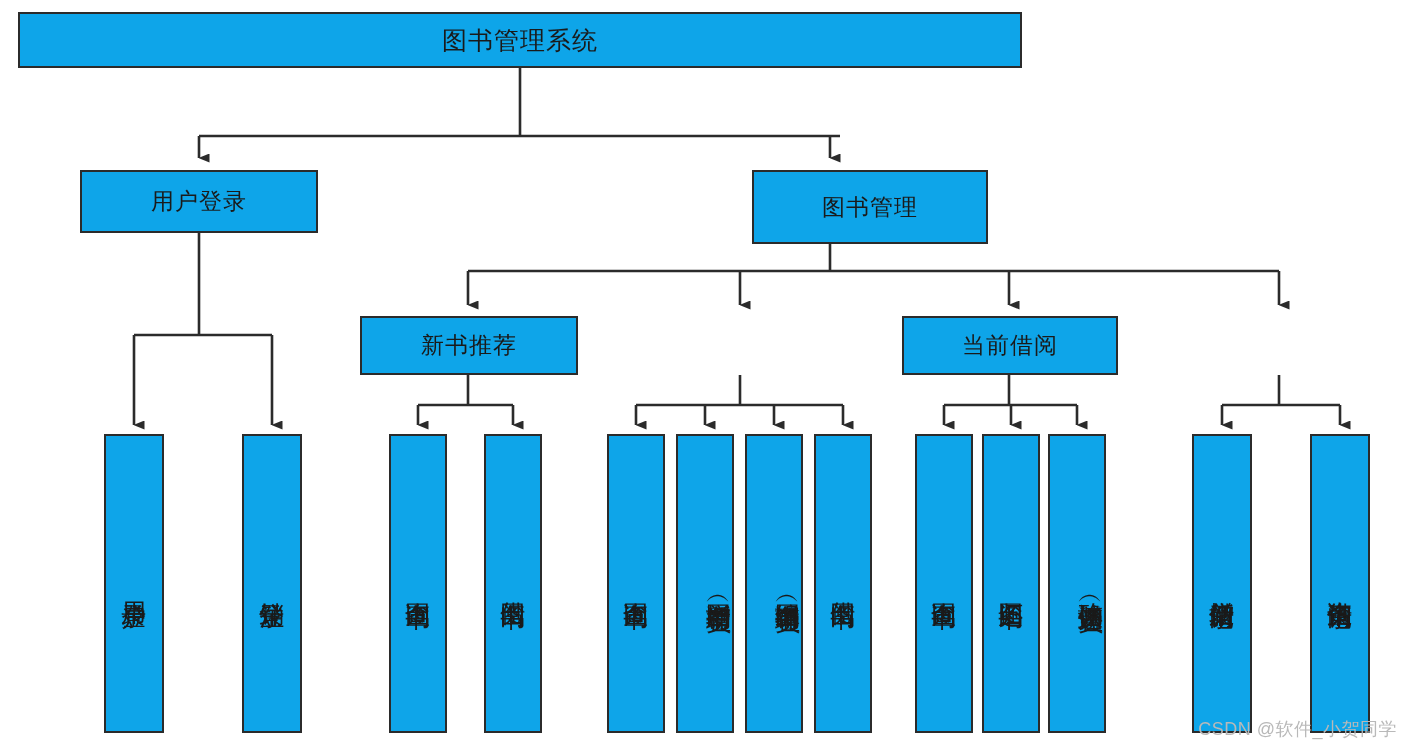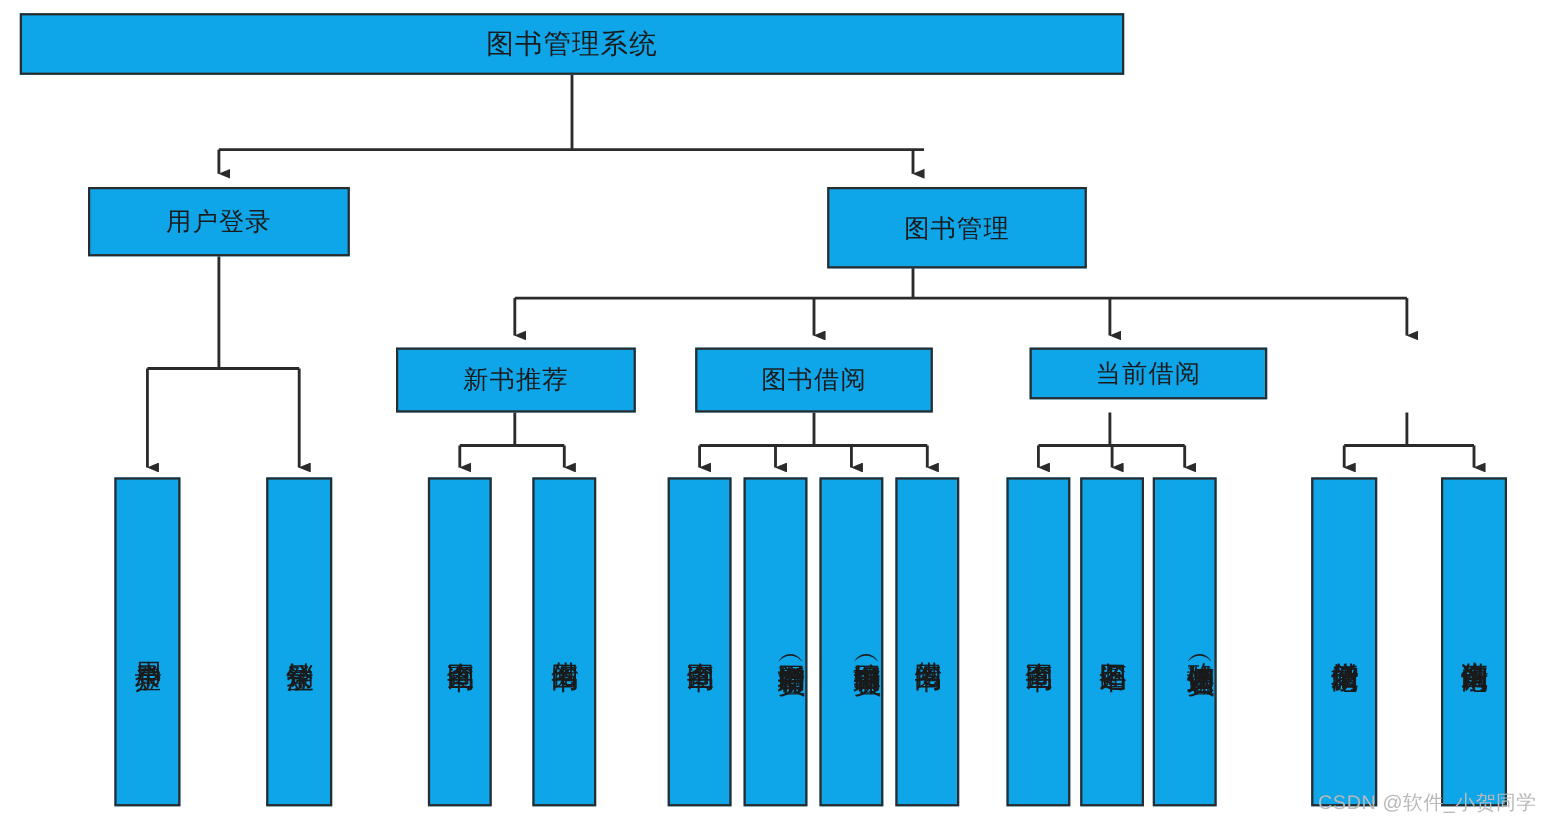--- a/index.html
+++ b/index.html
@@ -89,22 +89,21 @@
       <path d="M1340,405 L1340,425" marker-end="url(#ah)"></path>
     </g>
   </svg>
 
   <div class="node h title" style="left:18px;top:12px;width:1004px;height:56px;">图书管理系统</div>
 
   <div class="node h" style="left:80px;top:170px;width:238px;height:63px;">用户登录</div>
   <div class="node h" style="left:712px;top:170px;width:236px;height:74px;margin-left:40px;">图书管理</div>
 
   <div class="node h" style="left:360px;top:316px;width:218px;height:59px;">新书推荐</div>
-  <div class="node h" style="left:632px;top:316px;width:216px;height:59px;">图书借阅</div>
-  <div class="node h" style="left:936px;top:316px;width:216px;height:47px;">当前借阅</div>
+  <div class="node h" style="left:902px;top:316px;width:216px;height:59px;">当前借阅</div>
 
   <div class="node v mid" style="left:104px;top:434px;width:60px;height:299px;">用户登录</div>
   <div class="node v mid" style="left:242px;top:434px;width:60px;height:299px;">注销登录</div>
 
   <div class="node v mid" style="left:389px;top:434px;width:58px;height:299px;">查询图书</div>
   <div class="node v mid" style="left:484px;top:434px;width:58px;height:299px;">借阅图书</div>
 
   <div class="node v mid" style="left:607px;top:434px;width:58px;height:299px;">查询图书</div>
   <div class="node v top" style="left:676px;top:434px;width:58px;height:299px;">新增图书（管理员）</div>
   <div class="node v top" style="left:745px;top:434px;width:58px;height:299px;">编辑图书（管理员）</div>

